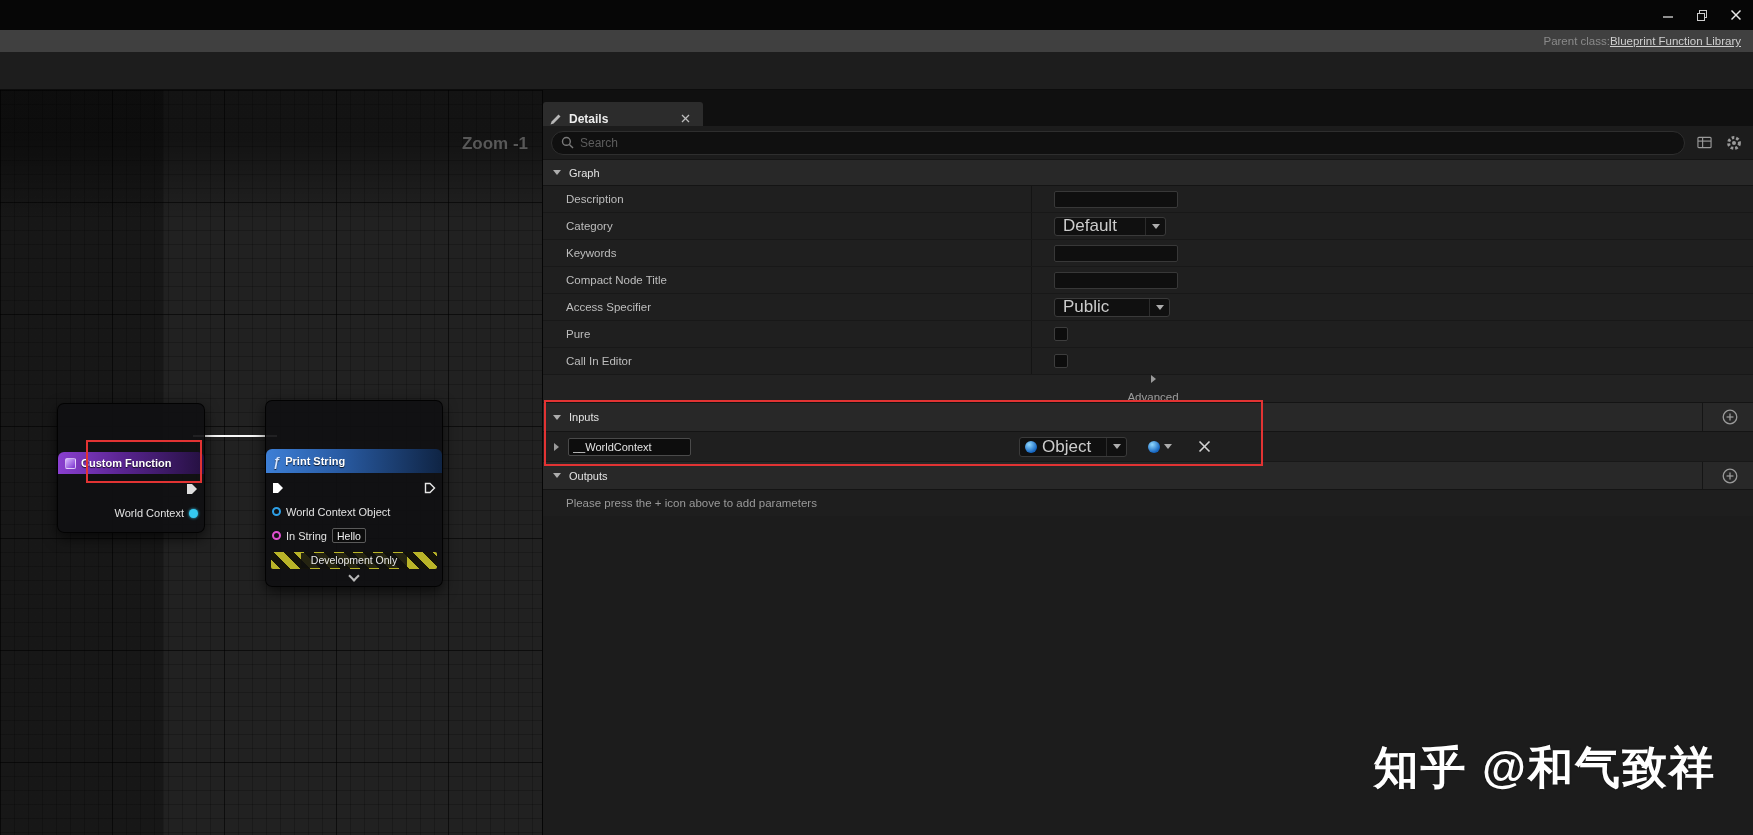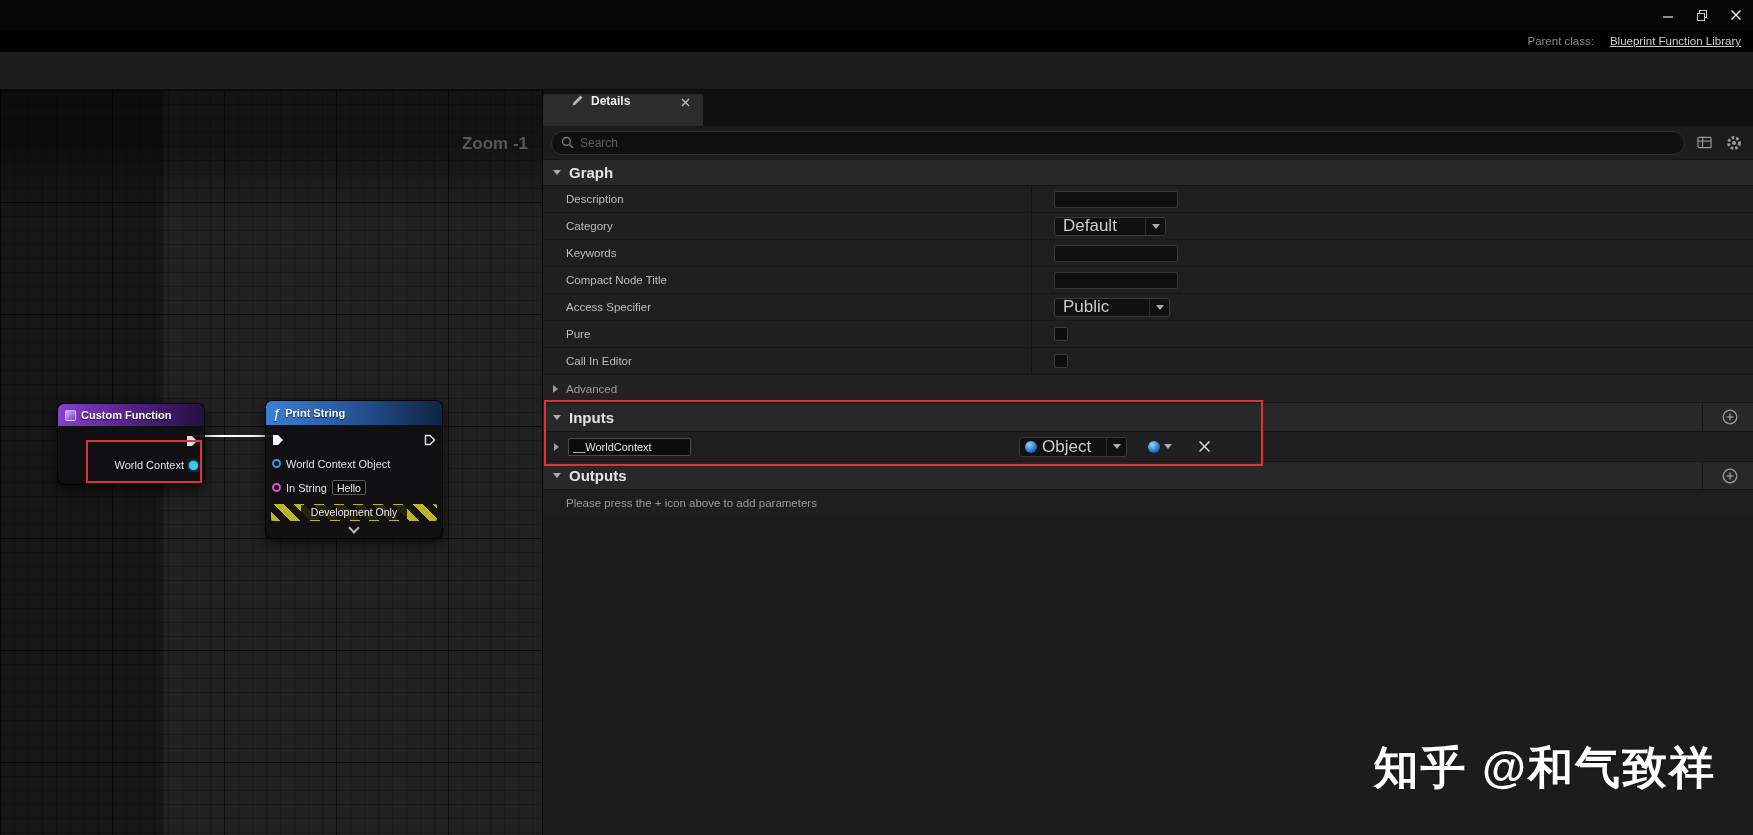--- a/index.html
+++ b/index.html
@@ -3,21 +3,21 @@
 <meta charset="utf-8">
 <style>
   * { margin:0; padding:0; box-sizing:border-box; }
   html,body { width:1753px; height:835px; overflow:hidden; background:#141414;
     font-family:"Liberation Sans","DejaVu Sans",sans-serif; }
   body { position:relative; color:#c8c8c8; }
 
   
   .titlebar { height:30px; background:#060606; display:flex; justify-content:flex-end; align-items:center; }
   .win-btn { width:34px; height:26px; display:flex; align-items:center; justify-content:center; cursor:pointer; }
-  .parent-strip { height:22px; background:#000000; display:flex; justify-content:flex-end; align-items:center; padding-right:12px; gap:16px;text-align:center; }
+  .parent-strip { height:22px; background:#404040; display:flex; justify-content:flex-end; align-items:center; padding-right:12px; gap:0;text-align:center; }
   .parent-label { font-size:11.5px; color:#8a8a8a; }
   .parent-value { font-size:11.5px; color:#cfcfcf; text-decoration:underline; cursor:pointer; }
   .toolbar { height:38px; background:#1d1d1d; border-bottom:1px solid #0c0c0c; }
 
   
   .content { position:absolute; top:90px; left:0; right:0; bottom:0; display:flex; }
 
   
   .graph { position:relative; width:543px; flex:none; overflow:hidden;
     background-color:#212121;
@@ -35,21 +35,21 @@
       linear-gradient(90deg, rgba(0,0,0,0.30) 0, rgba(0,0,0,0.30) 163px, rgba(0,0,0,0) 164px);
   }
   .zoom-label { position:absolute; top:44px; right:14px; font-size:17px; font-weight:bold; color:#585858; }
 
   .wires { position:absolute; inset:0; pointer-events:none; }
 
   .node { position:absolute; border-radius:7px; background:rgba(16,16,18,0.93);
     border:1px solid rgba(0,0,0,0.85); box-shadow:0 5px 14px rgba(0,0,0,0.65); }
   .node-header { height:22px; display:flex; align-items:center; gap:5px; padding:0 7px;
     border-radius:6px 6px 0 0; font-size:11px; font-weight:bold; color:#fff;
-    text-shadow:0 1px 1px rgba(0,0,0,0.8); }
+    text-shadow:0 1px 1px rgba(0,0,0,0.8);margin-top:48px; }
   .hdr-purple { background:linear-gradient(90deg,#8a3fd0 0%,#58248f 45%,#241040 100%); }
   .hdr-blue { height:24px; background:linear-gradient(90deg,#3d7fd6 0%,#2a5da6 40%,#0f2444 100%); }
   .fn-icon { width:11px; height:11px; border-radius:2px; flex:none;
     background:linear-gradient(135deg,#d9b8ff,#7a2fd0); border:1px solid rgba(255,255,255,0.55); }
   .fx-glyph { font-style:italic; font-weight:bold; font-size:13px; color:#d6e6ff; flex:none; }
   .node-body { padding:3px 0 6px 0; }
   .pin-row { display:flex; align-items:center; font-size:11px; color:#e2e2e2; height:23px; padding:0 6px; gap:5px; }
   .pin-row.right { justify-content:flex-end; }
   .pin-row.split { justify-content:space-between; }
   .pin-circle { width:9px; height:9px; border-radius:50%; flex:none; }
@@ -60,36 +60,36 @@
     padding:0 4px; font-size:10.5px; color:#eee; height:15px; line-height:14px; }
   .dev-banner { margin:4px 5px 0 5px; height:17px; display:flex; align-items:center; justify-content:center;
     background:repeating-linear-gradient(45deg,#b9b428 0 7px,#14130a 7px 14px); border-radius:2px; }
   .dev-banner span { background:rgba(16,16,14,0.88); color:#e8e8e8; font-size:10.5px; padding:0 10px; line-height:15px; }
   .node-chevron { display:block; width:8px; height:8px; margin:3px auto 0 auto;
     border-right:2px solid #b9b9b9; border-bottom:2px solid #b9b9b9; transform:rotate(45deg); }
 
   
   .details { flex:1; background:#1c1c1c; display:flex; flex-direction:column; }
   .tab-bar { height:36px; background:#101010; display:flex; align-items:flex-end; }
-  .tab { height:32px; min-width:160px; background:#2c2c2c; border-radius:3px 3px 0 0;
-    display:flex; align-items:flex-start; gap:7px; padding:0 10px 0 28px; cursor:pointer; }
+  .tab { height:24px; min-width:160px; background:#2c2c2c; border-radius:3px 3px 0 0;
+    display:flex; align-items:flex-end; gap:7px; padding:0 10px 0 6px; cursor:pointer; }
   .tab-title { font-size:12px; font-weight:bold; color:#ececec; flex:1; }
   .tab-close { width:16px; height:16px; display:flex; align-items:center; justify-content:center; cursor:pointer; }
 
   .search-row { height:34px; background:#1c1c1c; display:flex; align-items:center; padding:0 8px; gap:8px;
     border-bottom:1px solid #141414; }
   .search-box { flex:1; height:24px; background:#101010; border:1px solid #2e2e2e; border-radius:12px;
     display:flex; align-items:center; padding:0 9px; gap:6px; }
   .search-box input { flex:1; background:transparent; border:none; outline:none; color:#cfcfcf; font-size:12px; }
   .search-box input::placeholder { color:#5d5d5d; }
   .sr-icon { width:22px; height:22px; display:flex; align-items:center; justify-content:center; cursor:pointer; }
 
   .dt-header { position:relative; display:flex; align-items:center; gap:8px; padding-left:10px;
     background:#282828; border-bottom:1px solid #141414; }
-  .dt-header .title { font-size:15px; font-weight:bold; color:#e3e3e3; }
+  .dt-header .title { font-size:11px; font-weight:normal; color:#e3e3e3; }
   .tri-down { width:0; height:0; border-left:4px solid transparent; border-right:4px solid transparent;
     border-top:5px solid #adadad; }
   .tri-right { width:0; height:0; border-top:4px solid transparent; border-bottom:4px solid transparent;
     border-left:5px solid #9a9a9a; }
   .hdr-plus { position:absolute; right:14px; top:50%; transform:translateY(-50%); width:18px; height:18px;
     display:flex; align-items:center; justify-content:center; cursor:pointer; }
   .hdr-divider { position:absolute; right:50px; top:0; bottom:0; width:1px; background:#151515; }
 
   .prop-row { height:27px; display:flex; align-items:center; background:#1f1f1f;
     border-bottom:1px solid #181818; padding-left:23px; }
@@ -98,21 +98,21 @@
   .text-field { width:124px; height:17px; background:#0f0f0f; border:1px solid #383838; border-radius:2px;
     color:#d8d8d8; font-size:11px; padding:0 4px; outline:none; }
   .dropdown { height:19px; background:#101010; border:1px solid #3a3a3a; border-radius:3px;
     display:flex; align-items:center; cursor:pointer; }
   .dd-text { font-size:17px; color:#cccccc; padding:0 8px; flex:1; }
   .dd-chev { width:20px; align-self:stretch; display:flex; align-items:center; justify-content:center;
     border-left:1px solid #2c2c2c; }
   .checkbox { width:14px; height:14px; background:#0d0d0d; border:1px solid #3d3d3d; border-radius:2px; cursor:pointer; }
 
   .advanced-row { height:28px; display:flex; align-items:center; gap:8px; padding-left:10px;
-    background:#222222; border-bottom:1px solid #141414; cursor:pointer; }
+    background:#222222; border-bottom:1px solid #141414; cursor:pointer;flex-direction:column; }
   .advanced-row .title { font-size:11.5px; color:#9d9d9d; }
 
   .param-row { height:30px; display:flex; align-items:center; background:#1f1f1f;
     border-bottom:1px solid #181818; padding-left:11px; }
   .param-name { width:123px; height:18px; margin-left:9px; background:#0d0d0d; border:1px solid #4a4a4a;
     border-radius:2px; color:#e2e2e2; font-size:11px; padding:0 4px; outline:none; }
   .param-spacer { width:328px; }
   .type-dd { width:108px; height:20px; background:#101010; border:1px solid #3a3a3a; border-radius:3px;
     display:flex; align-items:center; gap:5px; padding-left:5px; cursor:pointer; }
   .type-dd .dd-text { padding:0; }

